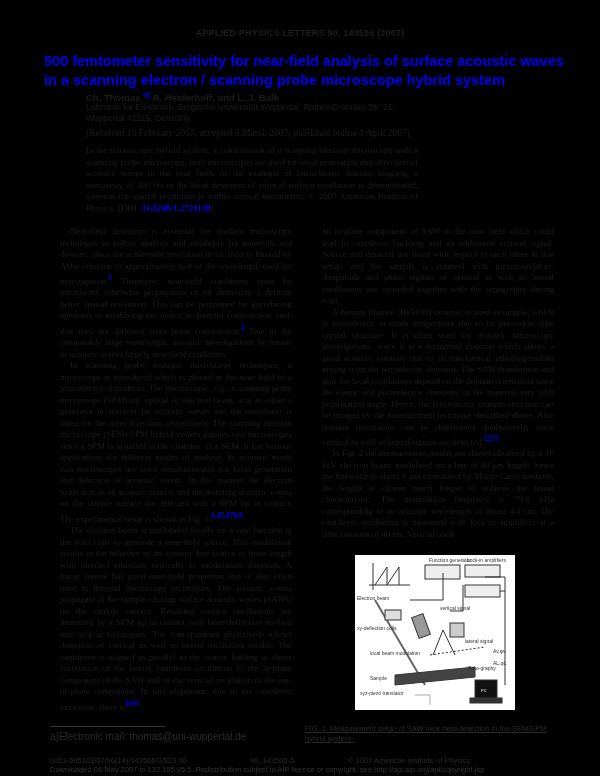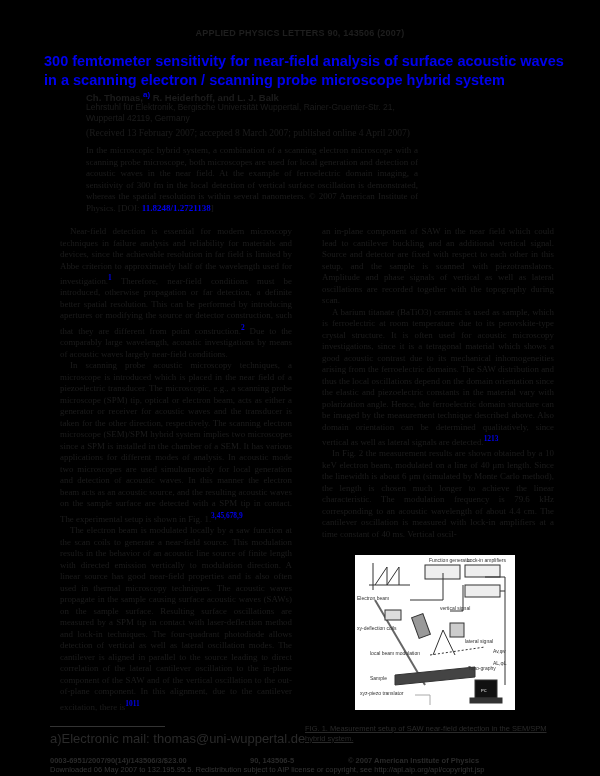--- a/index.html
+++ b/index.html
@@ -14,34 +14,34 @@
   .abstract{left:86px;top:145px;width:332px;font-size:9px;line-height:11.5px;text-align:justify;color:#1c1c1c;}
   .abstract .doi{color:#0000ee;font-weight:bold;}
   .col{top:226px;width:232px;font-size:8.9px;line-height:11.5px;text-align:justify;color:#1c1c1c;}
   .col p{margin:0;text-indent:10px;}
   .col .ref{color:#0000ee;font-weight:bold;}
   .left{left:60px;}
   .right{left:322px;}
   .figure{left:355px;top:555px;width:160px;height:155px;background:#fff;}
   .fig-caption{left:305px;top:724px;width:250px;font-family:"Liberation Sans",sans-serif;font-size:7.5px;line-height:9.5px;color:#2a2a2a;text-decoration:underline;}
   .fn-rule{left:50px;top:726px;width:115px;height:1px;background:#333;}
-  .footnote{left:50px;top:731px;font-family:"Liberation Sans",sans-serif;font-size:13px;color:#2a2a2a;}
-  .footer-line{top:756px;font-family:"Liberation Sans",sans-serif;font-size:7.5px;color:#2a2a2a;font-weight:bold;}
+  .footnote{left:50px;top:731px;font-family:"Liberation Sans",sans-serif;font-size:10px;color:#2a2a2a;}
+  .footer-line{top:756px;font-family:"Liberation Sans",sans-serif;font-size:7.5px;color:#2a2a2a;}
   .f-left{left:50px;}
   .f-mid{left:250px;}
   .f-right{left:348px;text-align:right;}
   .download{left:50px;top:765px;width:520px;font-family:"Liberation Sans",sans-serif;font-size:7.5px;color:#333;white-space:nowrap;}
   svg text{font-family:"Liberation Sans",sans-serif;}
 </style>
 </head>
 <body>
 
 <div class="abs journal">APPLIED PHYSICS LETTERS 90, 143506 (2007)</div>
 
-<div class="abs title">300 femtometer sensitivity for near-field analysis of surface acoustic waves in a scanning electron / scanning probe microscope hybrid system</div>
+<div class="abs title">500 femtometer sensitivity for near-field analysis of surface acoustic waves in a scanning electron / scanning probe microscope hybrid system</div>
 
 <div class="abs authors">
   <span>Ch. Thomas,</span><sup class="fn">a)</sup><span> R. Heiderhoff, and L. J. Balk</span>
 </div>
 
 <div class="abs affil">Lehrstuhl für Elektronik, Bergische Universität Wuppertal, Rainer-Gruenter-Str. 21, Wuppertal 42119, Germany</div>
 
 <div class="abs received">(Received 13 February 2007; accepted 8 March 2007; published online 4 April 2007)</div>
 
 <div class="abs abstract">

